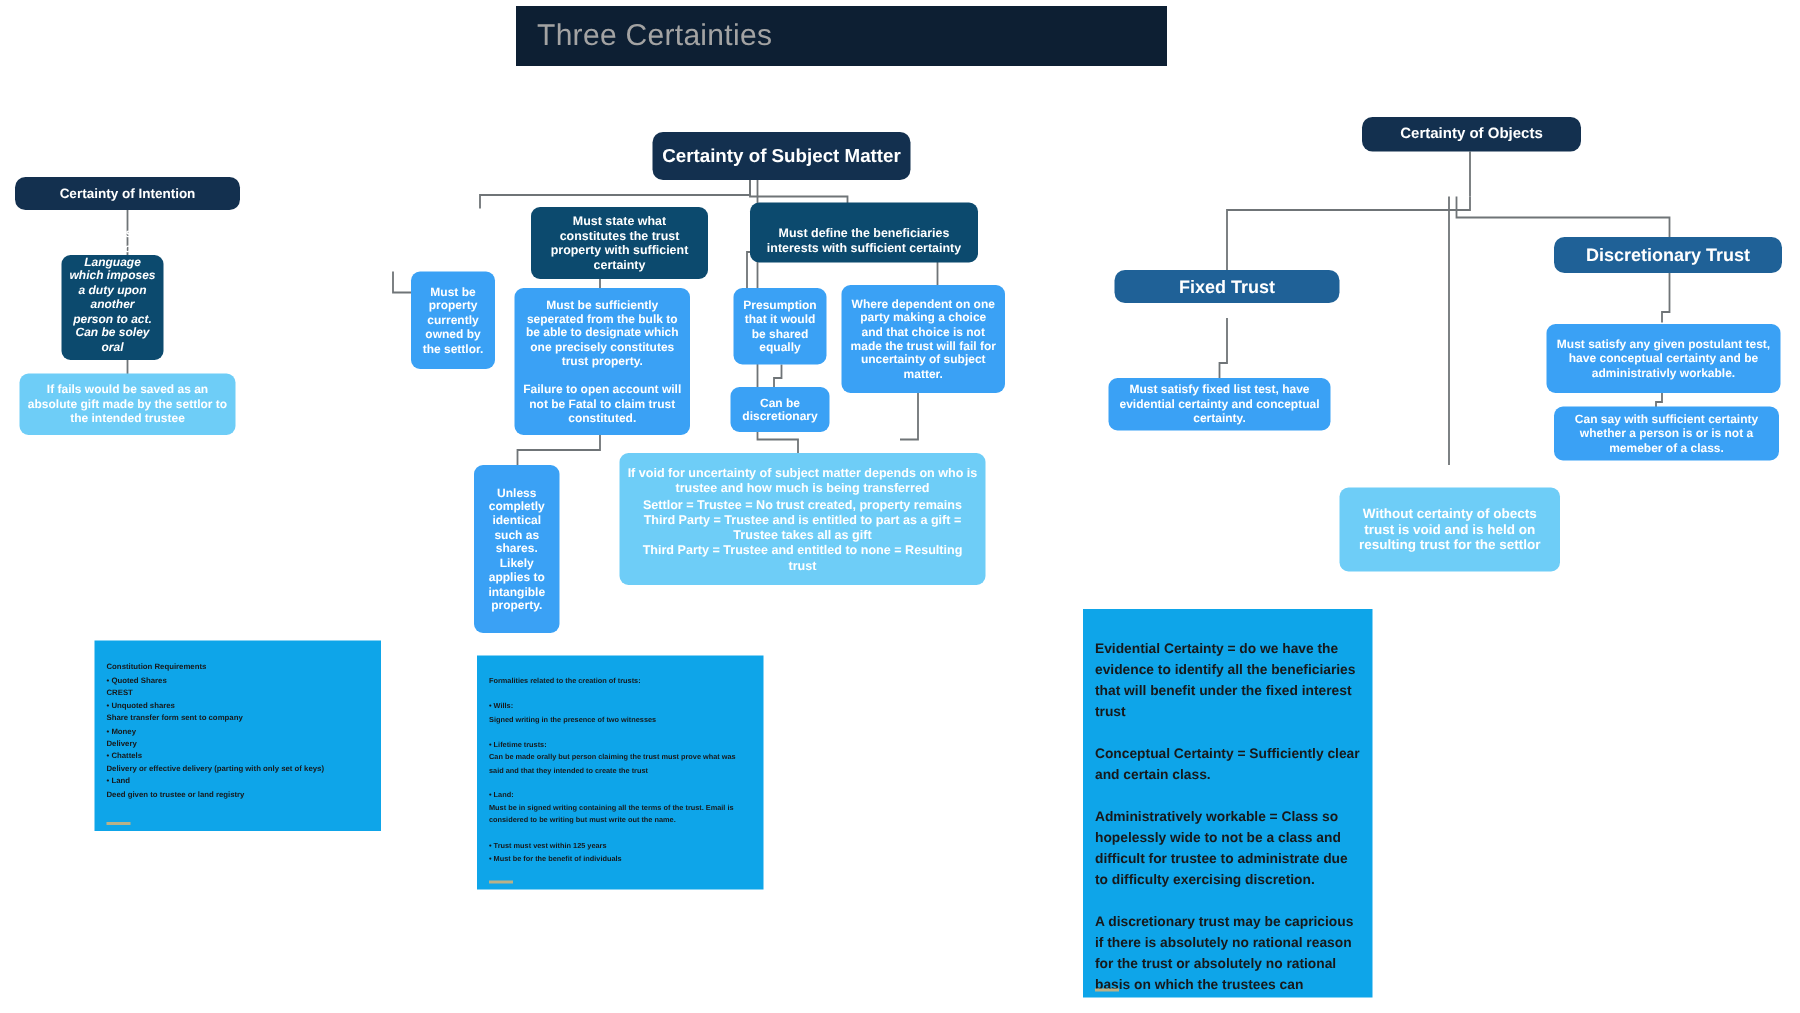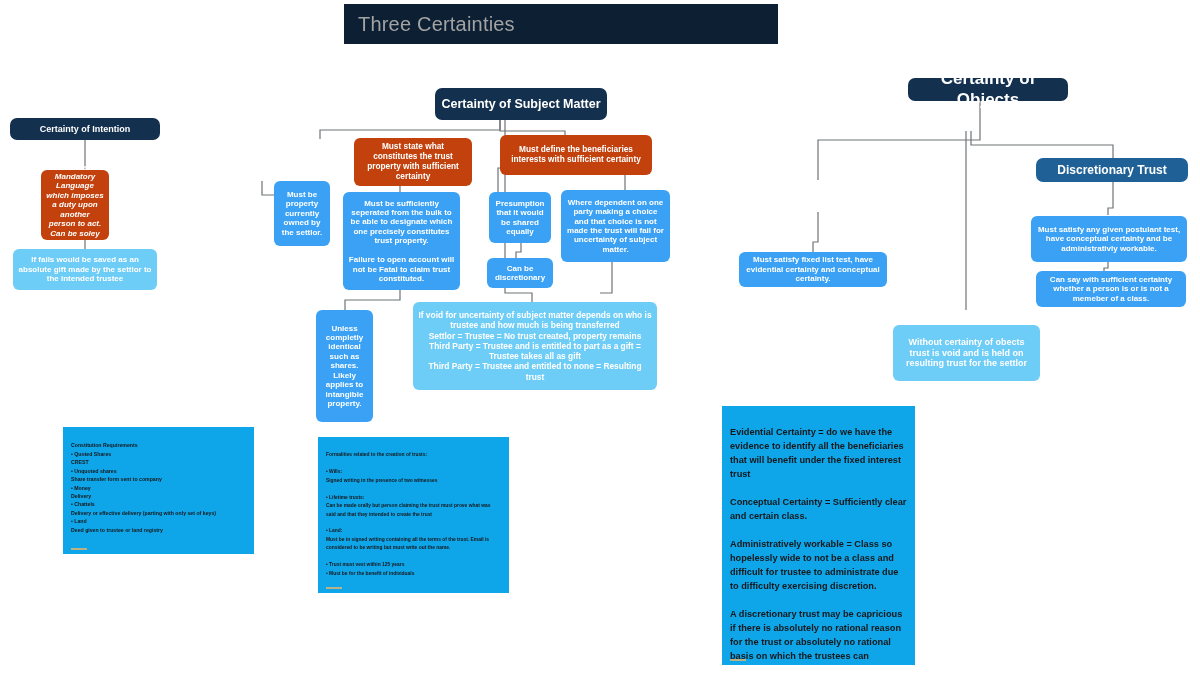--- a/index.html
+++ b/index.html
@@ -57,22 +57,23 @@
     border-radius: 0;
     padding-left: 14px;
     letter-spacing: 0.2px;
   }
   .lvl0 {            
     background: #13304f;
     border-radius: 7px;
     font-size: 12.5px;
   }
   .lvl1 {            
-    background: #c2410c;
+    background: #0c4a6e;
     font-size: 11px;
+    align-items: flex-end;
   }
   .lvl1b {           
     background: #1f6197;
     font-size: 12.5px;
     border-radius: 7px;
   }
   .lvl2 {            
     background: #3aa1f5;
     font-size: 10px;
   }
@@ -206,24 +207,27 @@
     <span>Where dependent on one party making a choice and that choice is not made the trust will fail  for uncertainty of subject matter.</span>
   </div>
 
   <div class="node lvl3b" style="left:413px; top:302px; width:244px; height:88px; font-size:8.4px; line-height:1.22;">
     <span>If void for uncertainty of subject matter depends on who is trustee and how much is being transferred
 Settlor = Trustee = No trust created, property remains
 Third Party = Trustee and is entitled to part as a gift = Trustee takes all as gift
 Third Party = Trustee and entitled to none = Resulting trust</span>
   </div>
 
-  <div class="node lvl0" style="left:908px; top:78px; width:160px; height:23px; font-size:17px;">
+  <div class="node lvl0" style="left:908px; top:78px; width:146px; height:23px; font-size:10px;">
     <span>Certainty of Objects</span>
   </div>
 
+  <div class="node lvl1b" style="left:743px; top:180px; width:150px; height:22px; font-size:12px;">
+    <span>Fixed Trust</span>
+  </div>
 
   <div class="node lvl1b" style="left:1036px; top:158px; width:152px; height:24px; font-size:12px;">
     <span>Discretionary Trust</span>
   </div>
 
   <div class="node lvl2" style="left:1031px; top:216px; width:156px; height:46px; font-size:8px;">
     <span>Must satisfy any given postulant test, have conceptual certainty and be administrativly workable.</span>
   </div>
 
   <div class="node lvl2" style="left:739px; top:252px; width:148px; height:35px; font-size:8px;">

